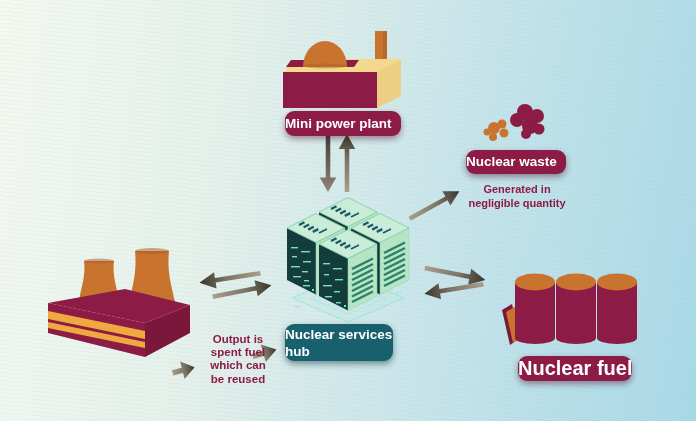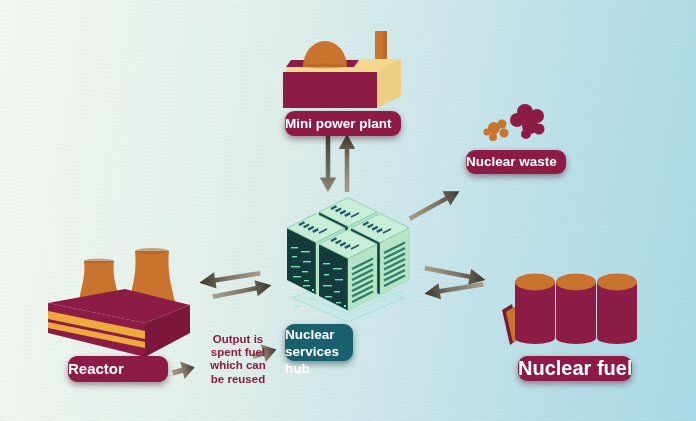--- a/index.html
+++ b/index.html
@@ -216,21 +216,21 @@
     <polygon points="0,8 45,8 45,1 100,11 45,21 45,14 0,14" fill="url(#agA)"></polygon>
     </svg>
   <svg class="arrow" style="left:252px;top:343px;width:25px;height:20px;transform:rotate(-16deg)" viewBox="0 0 100 22" preserveAspectRatio="none">
     <polygon points="0,8 45,8 45,1 100,11 45,21 45,14 0,14" fill="url(#agA)"></polygon>
     </svg>
 
   <div class="pill" style="left:285px;top:111px;width:116px;height:25px;line-height:25px;font-size:13.5px">Mini power plant</div>
 
   <div class="pill" style="left:466px;top:150px;width:100px;height:24px;line-height:24px;font-size:13.5px">Nuclear waste</div>
 
-
-  <div class="pill pill-teal" style="left:285px;top:324px;width:68px;height:37px;font-size:13.5px;line-height:1.25;padding-top:3px;box-sizing:border-box">Nuclear services hub</div>
-
-  <div class="pill" style="left:68px;top:356px;width:100px;height:26px;line-height:26px;font-size:15px">Reactor</div>
+  <div class="note" style="left:459px;top:183px;width:116px;font-size:11px;line-height:1.25">Generated in negligible quantity</div>
+
+  <div class="pill pill-teal" style="left:285px;top:324px;width:108px;height:37px;font-size:13.5px;line-height:1.25;padding-top:3px;box-sizing:border-box">Nuclear services hub</div>
+
 
   <div class="note" style="left:206px;top:333px;width:64px;font-size:11.5px;line-height:1.15">Output is spent fuel which can be reused</div>
 
   <div class="pill" style="left:518px;top:356px;width:114px;height:25px;line-height:25px;font-size:20px">Nuclear fuel</div>
 </div>
 
 </body></html>

